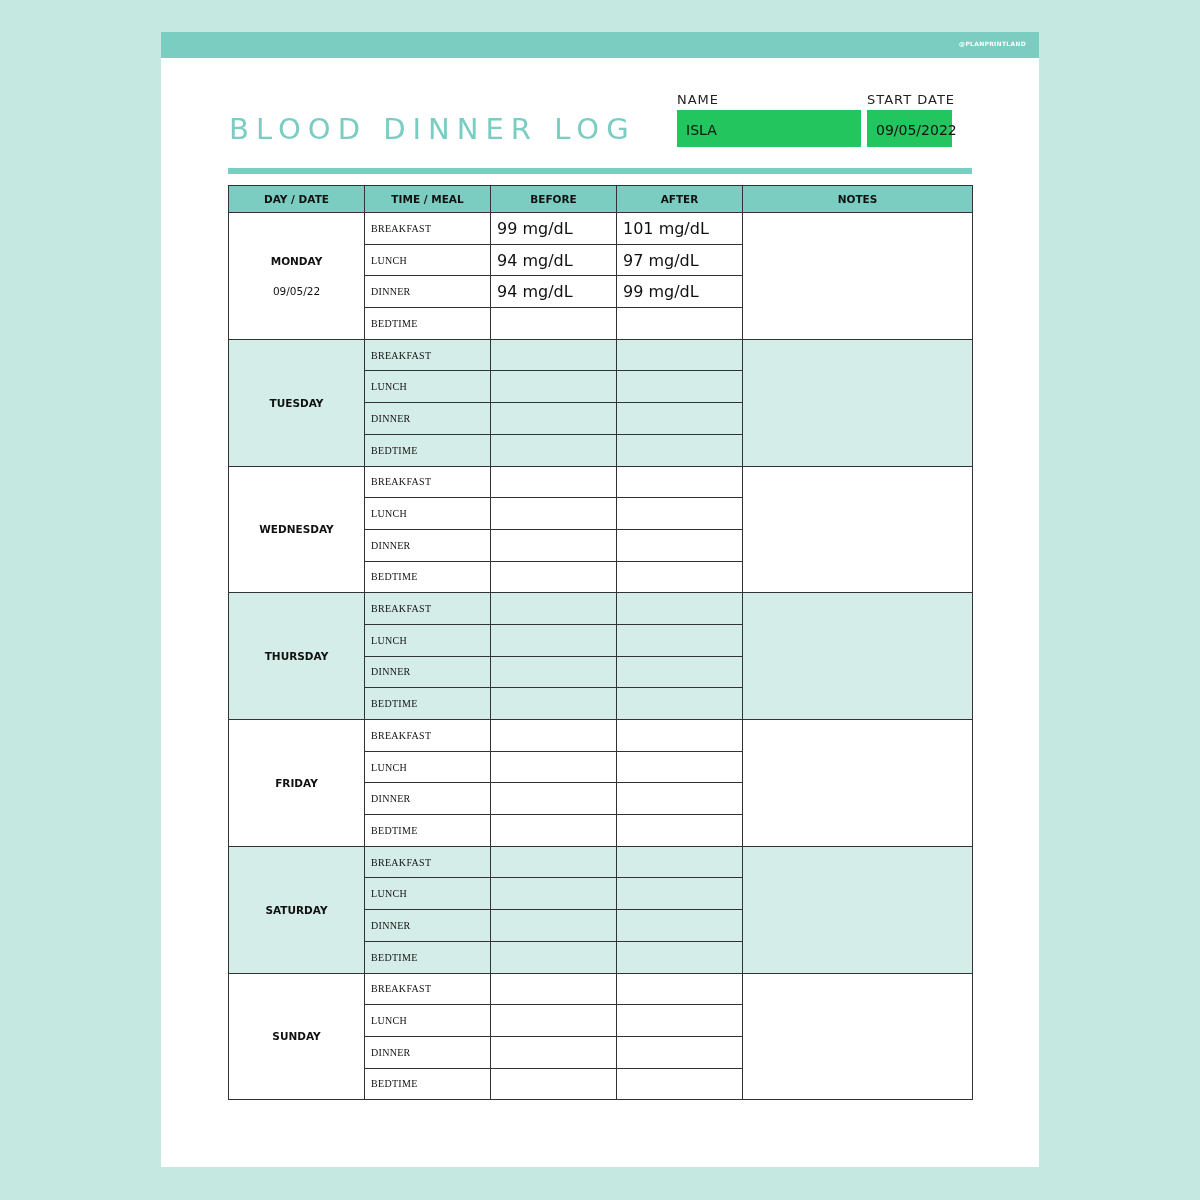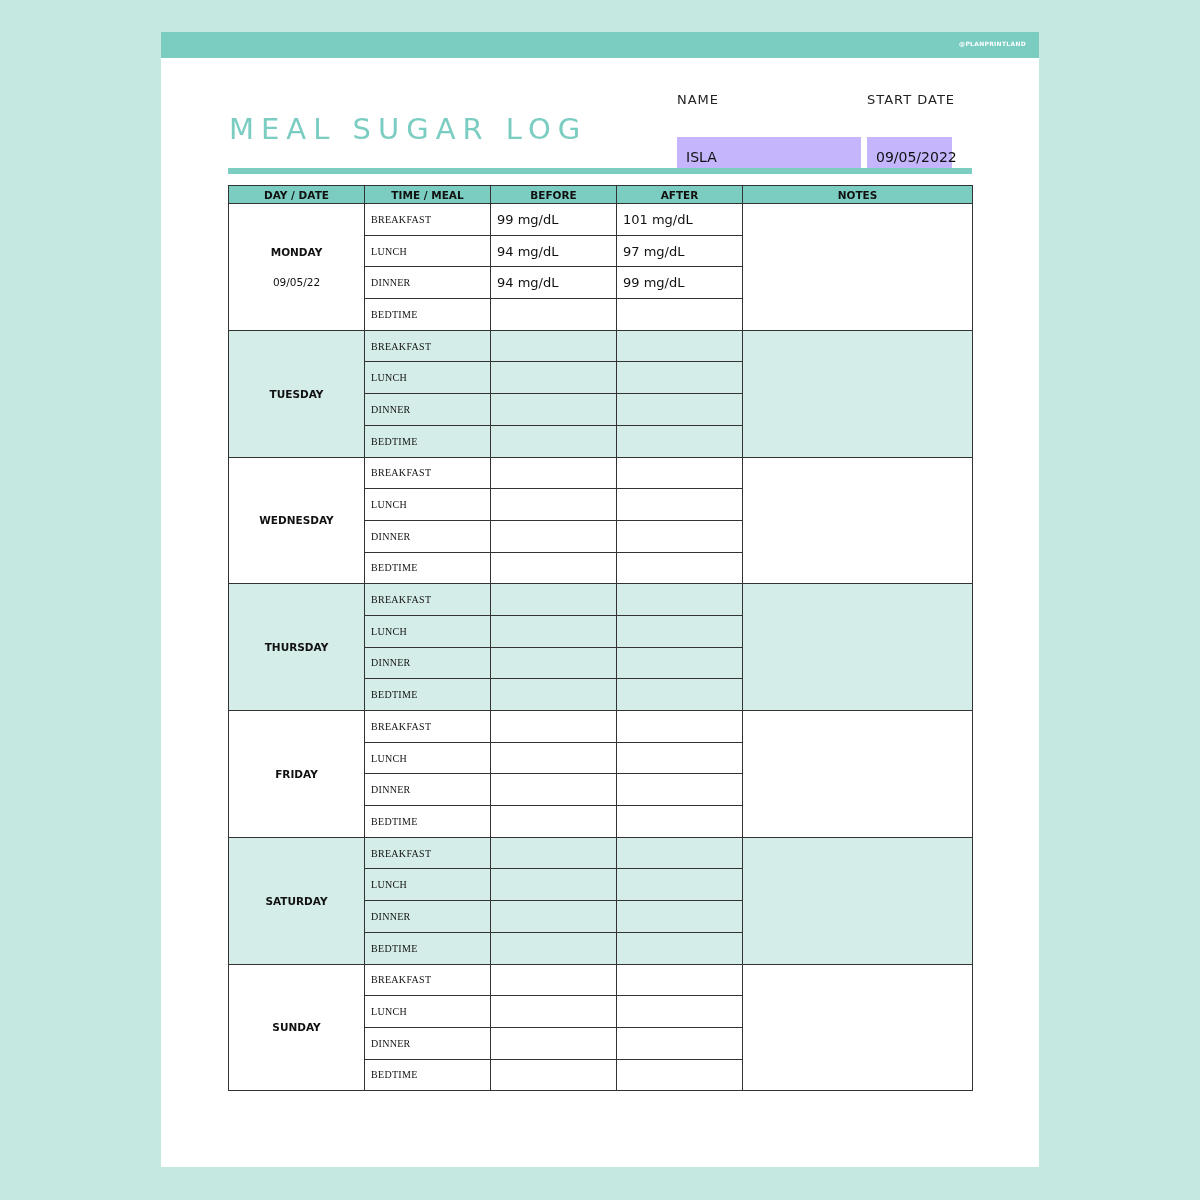--- a/index.html
+++ b/index.html
@@ -3,38 +3,38 @@
 <meta charset="utf-8">
 <style>
   * { box-sizing: border-box; margin: 0; padding: 0; }
   html, body { width: 1200px; height: 1200px; }
   body { background: #c5e8e1; font-family: "DejaVu Sans", sans-serif; position: relative; overflow: hidden; }
   .page { position: absolute; left: 161px; top: 32px; width: 878px; height: 1135px; background: #ffffff; }
   .topbar { position: absolute; left: 0; top: 0; width: 878px; height: 26px; background: #7bcdc2; }
   .brand { position: absolute; right: 13px; top: 8px; font-size: 6px; font-weight: bold; color: #ffffff; letter-spacing: 0.3px; }
   .title { position: absolute; left: 68px; top: 80px; font-size: 29px; color: #7bcdc2; letter-spacing: 7px; font-family: "DejaVu Sans", sans-serif; font-weight: normal; }
   .field-label { position: absolute; top: 60px; font-size: 13px; color: #222; letter-spacing: 1px; }
-  .field-box { position: absolute; top: 78px; height: 37px; background: #c4b5fd; font-size: 14px; color: #111; padding: 12px 16px 0 9px; margin-top: 27px; }
+  .field-box { position: absolute; top: 78px; height: 37px; background: #22c55e; font-size: 14px; color: #111; padding: 12px 16px 0 9px; }
   .rule { position: absolute; left: 67px; top: 136px; width: 744px; height: 6px; background: #7bcdc2; }
   table { position: absolute; left: 67px; top: 153px; border-collapse: collapse; width: 744px; table-layout: fixed; }
-  th { background: #7bcdc2; height: 18px; font-size: 10.5px; font-weight: bold; color: #111; border: 1.3px solid #333; text-align: center; }
+  th { background: #7bcdc2; height: 27px; font-size: 10.5px; font-weight: bold; color: #111; border: 1.3px solid #333; text-align: center; }
   td { border: 1.3px solid #333; height: 31.7px; font-size: 10px; color: #111; }
   td.day { text-align: center; font-weight: bold; font-size: 10.5px; line-height: 30px; }
   td.meal { padding-left: 6px; letter-spacing: 0.3px; font-family: Liberation Serif, serif; }
-  td.val { padding-left: 6px; font-size: 13px; }
+  td.val { padding-left: 6px; font-size: 16px; }
   tr.shade td { background: #d5ede8; }
 </style>
 </head>
 <body>
 
 <div class="page">
   <div class="topbar">
     <span class="brand">@PLANPRINTLAND</span>
   </div>
-  <div class="title">MEAL SUGAR LOG</div>
+  <div class="title">BLOOD DINNER LOG</div>
 
   <div class="field-label" style="left:516px">NAME</div>
   <div class="field-box" style="left:516px;width:184px">ISLA</div>
 
   <div class="field-label" style="left:706px">START DATE</div>
   <div class="field-box" style="left:706px;width:85px">09/05/2022</div>
 
   <div class="rule"></div>
 
   <table>

